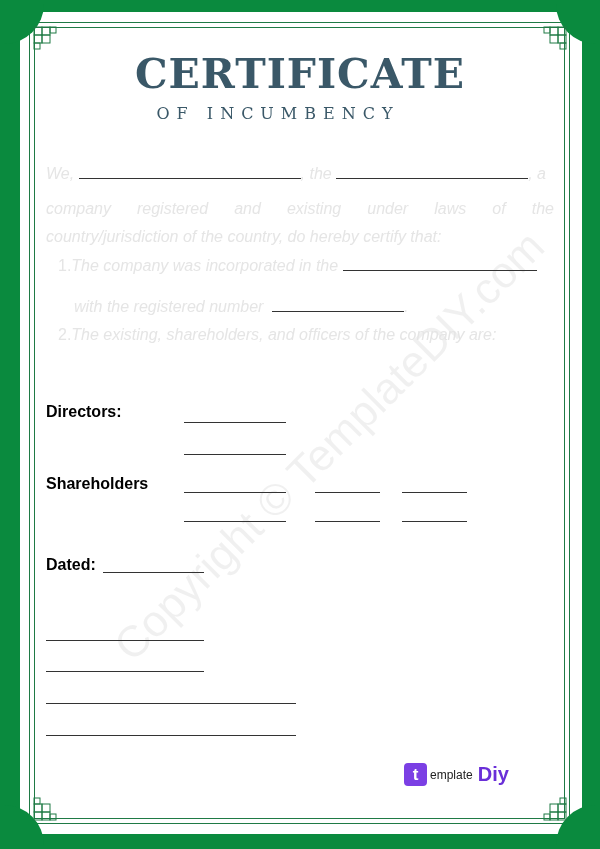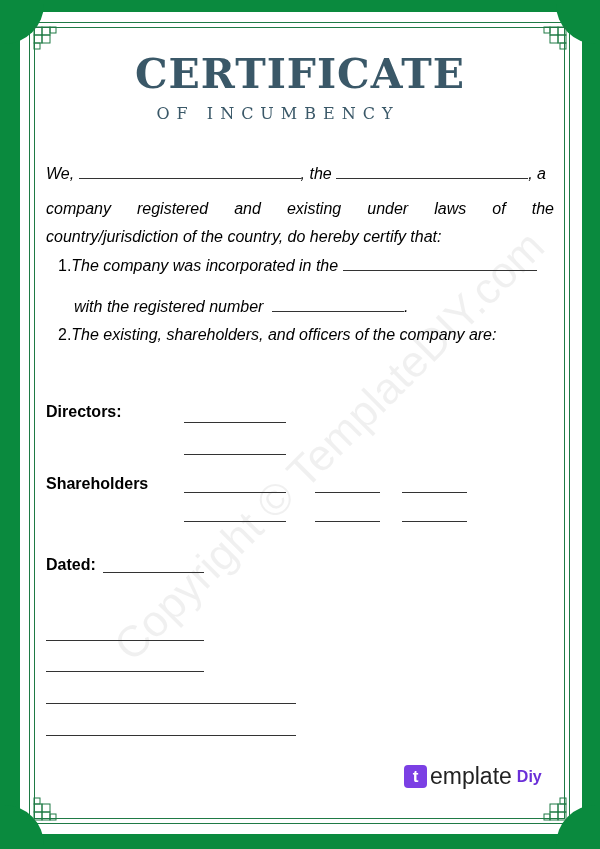--- a/index.html
+++ b/index.html
@@ -4,30 +4,30 @@
 <style>
   html, body { margin: 0; padding: 0; }
   body { width: 600px; height: 849px; background: #0a8a3e; position: relative; overflow: hidden; font-family: "Liberation Sans", sans-serif; }
   .page { position: absolute; left: 20px; top: 12px; width: 562px; height: 822px; background: #fff; }
   .frame-outer { position: absolute; left: 29px; top: 22px; width: 541px; height: 802px; border: 1.5px solid #1f7a45; box-sizing: border-box; }
   .frame-inner { position: absolute; left: 34px; top: 27px; width: 531px; height: 792px; border: 1.5px solid #1f7a45; box-sizing: border-box; }
   .corner-blob { position: absolute; width: 44px; height: 44px; background: #0a8a3e; }
   .corner { position: absolute; width: 40px; height: 40px; }
   .title { position: absolute; left: 0; top: 50px; width: 600px; text-align: center; font-family: "DejaVu Serif", serif; font-weight: bold; font-size: 41px; color: #3a5868; letter-spacing: 1px; }
   .subtitle { position: absolute; left: 0; top: 104px; width: 556px; text-align: center; font-family: "DejaVu Serif", serif; font-size: 16px; color: #3a5868; letter-spacing: 7px; }
-  .body-text { position: absolute; left: 46px; width: 508px; font-style: italic; font-size: 16px; color: #000000; }
+  .body-text { position: absolute; left: 46px; width: 508px; font-style: italic; font-size: 16px; color: #e5e5e5; }
   .line { display: inline-block; border-bottom: 1px solid #333; height: 14px; vertical-align: baseline; }
   .justify { text-align: justify; text-align-last: justify; }
   .label { position: absolute; font-weight: bold; font-size: 16px; color: #000000; }
   .hline { position: absolute; border-top: 1.3px solid #333; height: 0; }
   .watermark { position: absolute; left: 40px; top: 430px; width: 560px; transform: rotate(-45deg); transform-origin: center; font-size: 44px; color: rgba(0,0,0,0.06); white-space: nowrap; text-align: center; }
   .logo { position: absolute; left: 404px; top: 763px; display: flex; align-items: center; }
   .logo-box { width: 23px; height: 23px; background: #7b3fe4; border-radius: 4px; color: #fff; font-weight: bold; font-size: 17px; display: flex; align-items: center; justify-content: center; }
-  .logo-text { font-size: 23px; color: #222; margin-left: 3px; }
-  .logo-accent { font-size: 16px; color: #6a2fd8; font-weight: bold; margin-left: 5px; }
+  .logo-text { font-size: 12px; color: #222; margin-left: 3px; }
+  .logo-accent { font-size: 20px; color: #6a2fd8; font-weight: bold; margin-left: 5px; }
 </style>
 </head>
 <body>
 
 <div class="page"></div>
 <div class="frame-outer"></div>
 <div class="frame-inner"></div>
 
 <div class="corner-blob" style="left:0;top:0;border-bottom-right-radius:40px;"></div>
 <div class="corner-blob" style="right:0;top:0;border-bottom-left-radius:40px;"></div>

